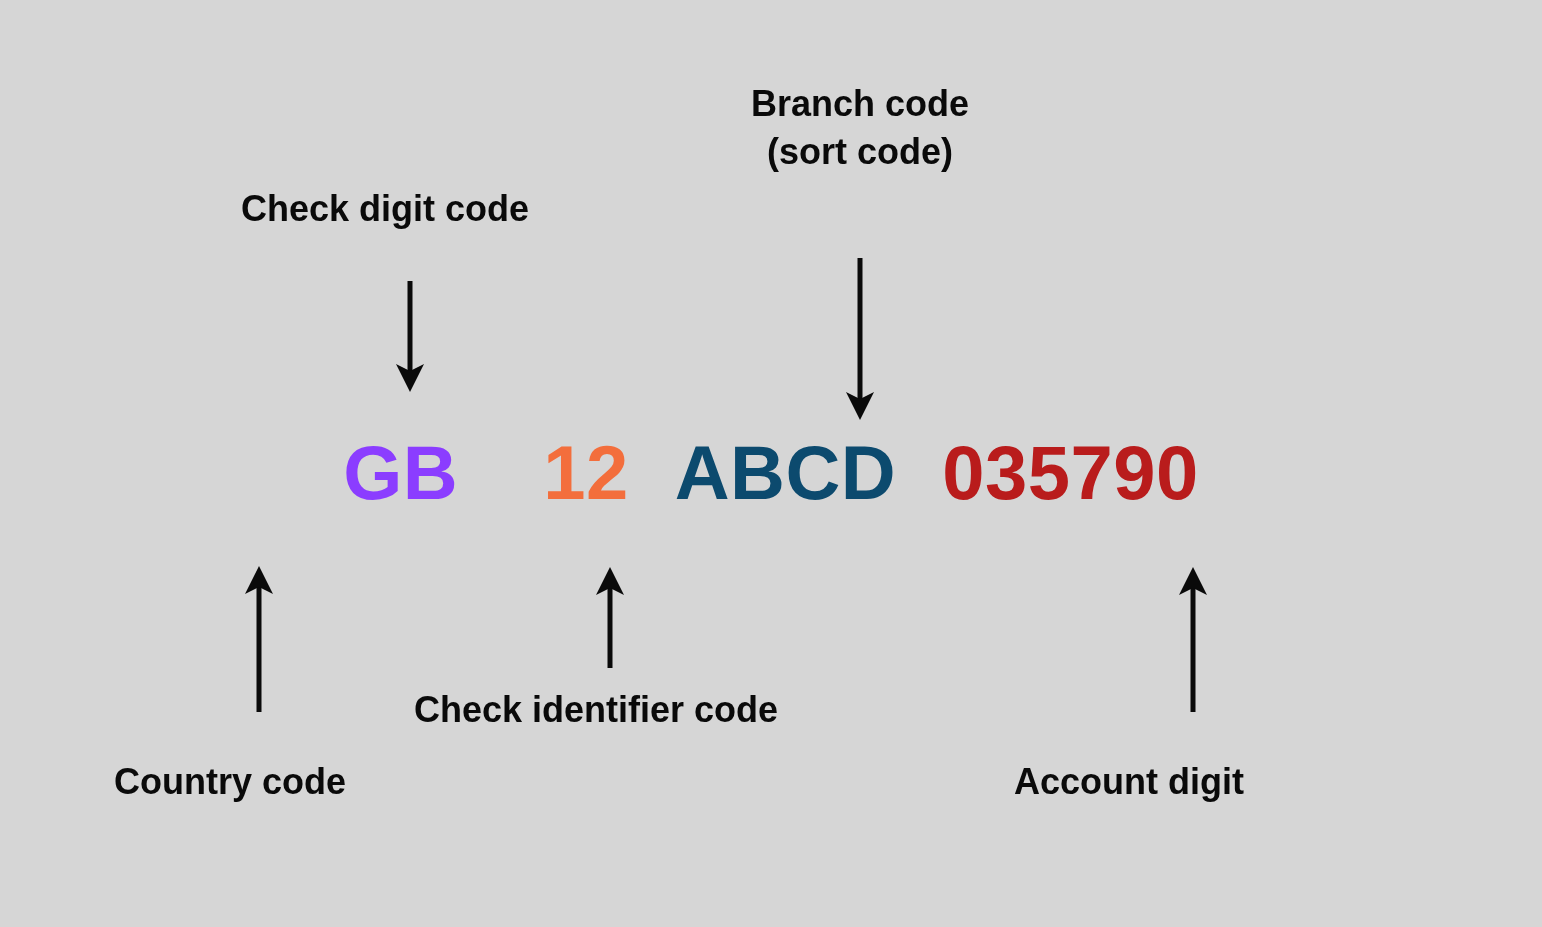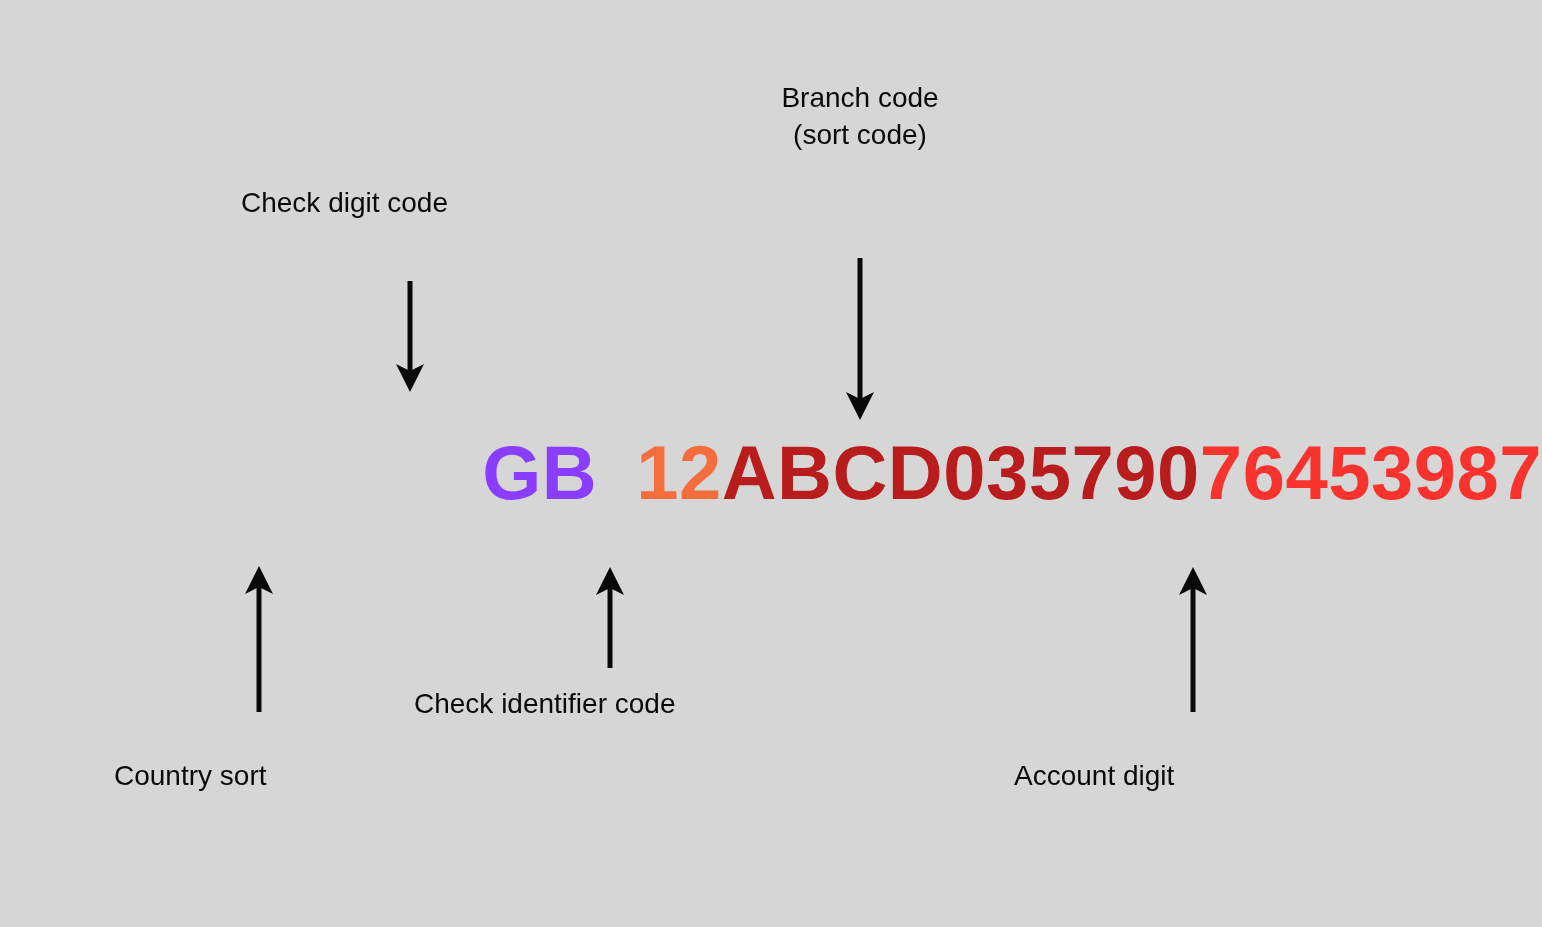--- a/index.html
+++ b/index.html
@@ -15,38 +15,39 @@
   }
   #stage {
     position: relative;
     width: 1542px;
     height: 927px;
     background: #d6d6d6;
   }
   .label {
     position: absolute;
     color: #0a0a0a;
-    font-size: 28px;
-    font-weight: 400;
+    font-size: 36px;
+    font-weight: 700;
     line-height: 1.32;
     white-space: pre-line;
     letter-spacing: 0px;
   }
   .label.center {
     text-align: center;
   }
   #iban-row {
     position: absolute;
     left: 0;
     top: 418px;
     width: 1542px;
     height: 110px;
     display: flex;
     align-items: center;
-    justify-content: flex-end;
+    justify-content: center;
+    gap: 46px;
   }
   .seg {
     font-size: 76px;
     font-weight: 700;
     letter-spacing: 0.5px;
     line-height: 1;
   }
   svg.arrows {
     position: absolute;
     left: 0;
@@ -62,28 +63,27 @@
 <div id="stage">
 
   <div class="label" style="left:241px; top:185px;">Check digit code</div>
 
   <div class="label center" style="left:660px; top:80px; width:400px;">Branch code
 (sort code)</div>
 
   <div id="iban-row">
     <span class="seg" style="color:#8b3dff;">GB</span>
     <span class="seg" style="color:#f36e3c;margin-left:39px;">12</span>
-    <span class="seg" style="color:#b91c1c;">ABCD</span>
+    <span class="seg" style="color:#0c4a6e;">ABCD</span>
     <span class="seg" style="color:#b91c1c;">035790</span>
-    <span class="seg" style="color:#f8332e;">76453987</span>
   </div>
 
   <div class="label" style="left:414px; top:686px;">Check identifier code</div>
 
-  <div class="label" style="left:114px; top:758px;">Country sort</div>
+  <div class="label" style="left:114px; top:758px;">Country code</div>
 
   <div class="label" style="left:1014px; top:758px;">Account digit</div>
 
   <svg class="arrows" viewBox="0 0 1542 927">
 
     <g>
       <line x1="410" y1="281" x2="410" y2="374" stroke="#0a0a0a" stroke-width="5"></line>
       <path d="M 410 392 L 396 364 L 410 371 L 424 364 Z" fill="#0a0a0a"></path>
     </g>
 

